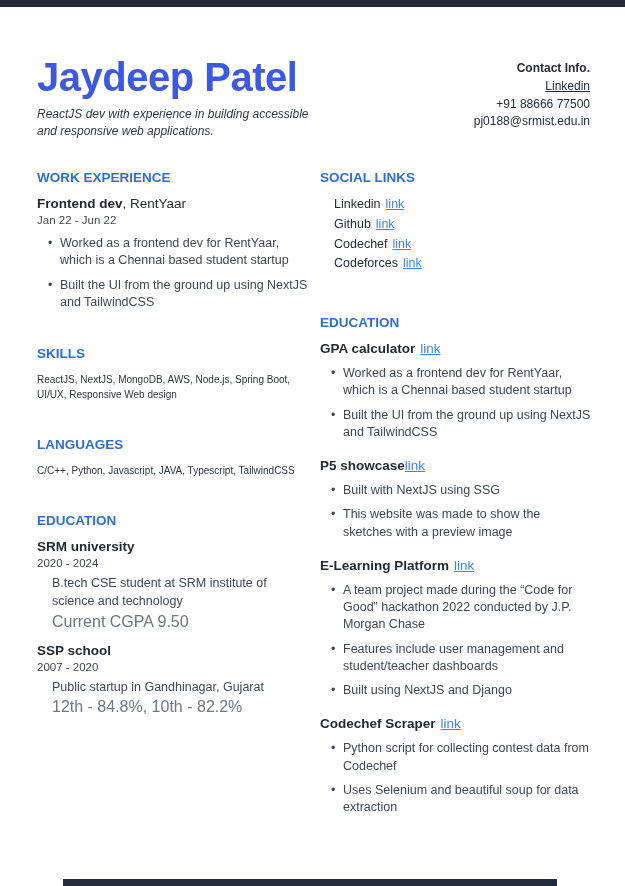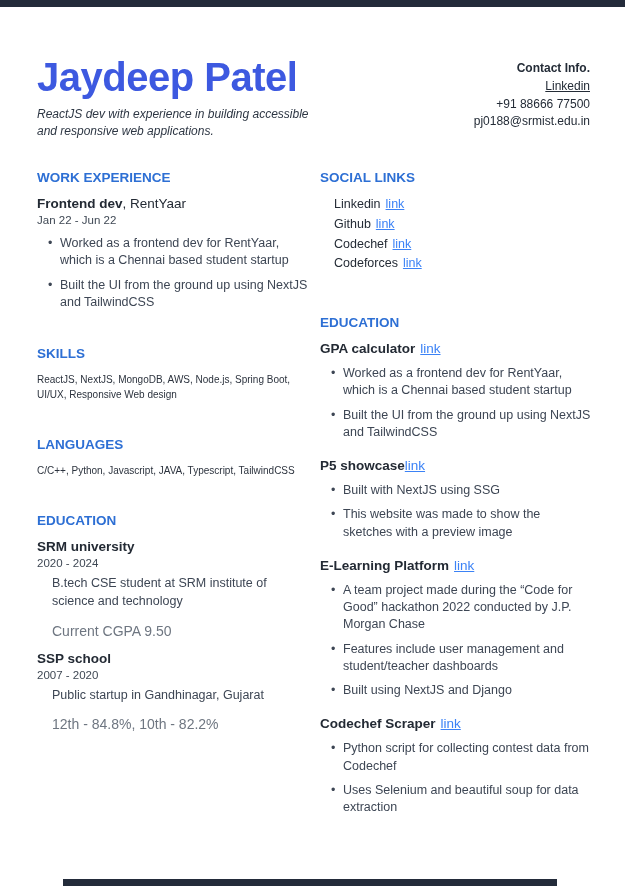--- a/index.html
+++ b/index.html
@@ -125,24 +125,24 @@
     margin-bottom: 3px;
   }
   .school-desc {
     font-size: 12.5px;
     color: #3d4654;
     line-height: 1.42;
     padding-left: 15px;
     margin-top: -2px;
   }
   .school-note {
-    font-size: 14px;
+    font-size: 16px;
     color: #6e7681;
     padding-left: 15px;
-    margin-top: 12px;
+    margin-top: 2px;
   }
   
   .social-list { padding-left: 14px; }
   .social-item {
     font-size: 12.5px;
     color: #242b35;
     line-height: 1.42;
     margin-bottom: 2px;
   }
   a.link {

